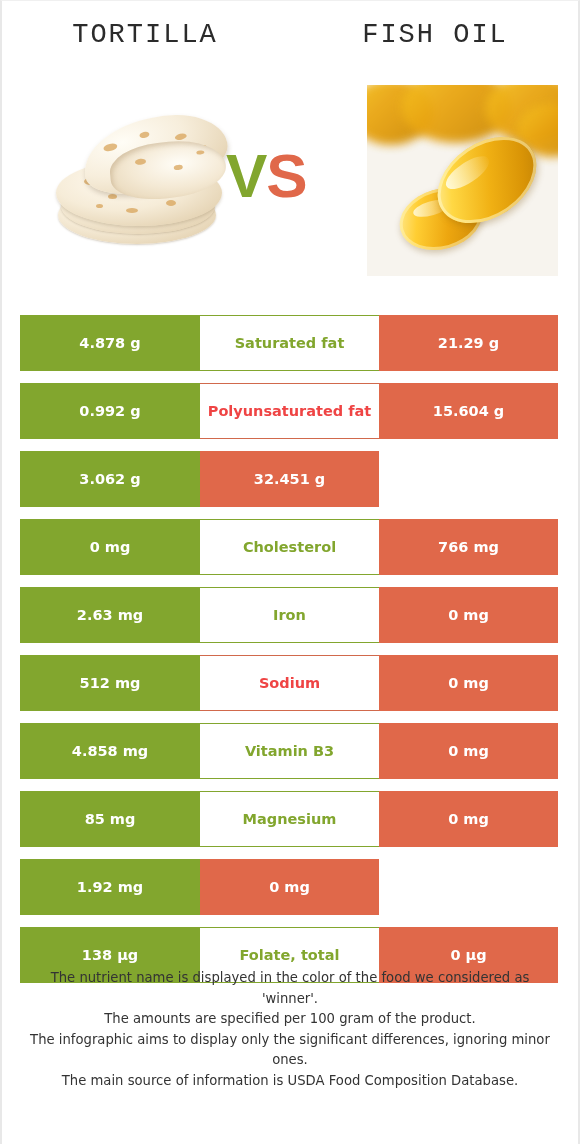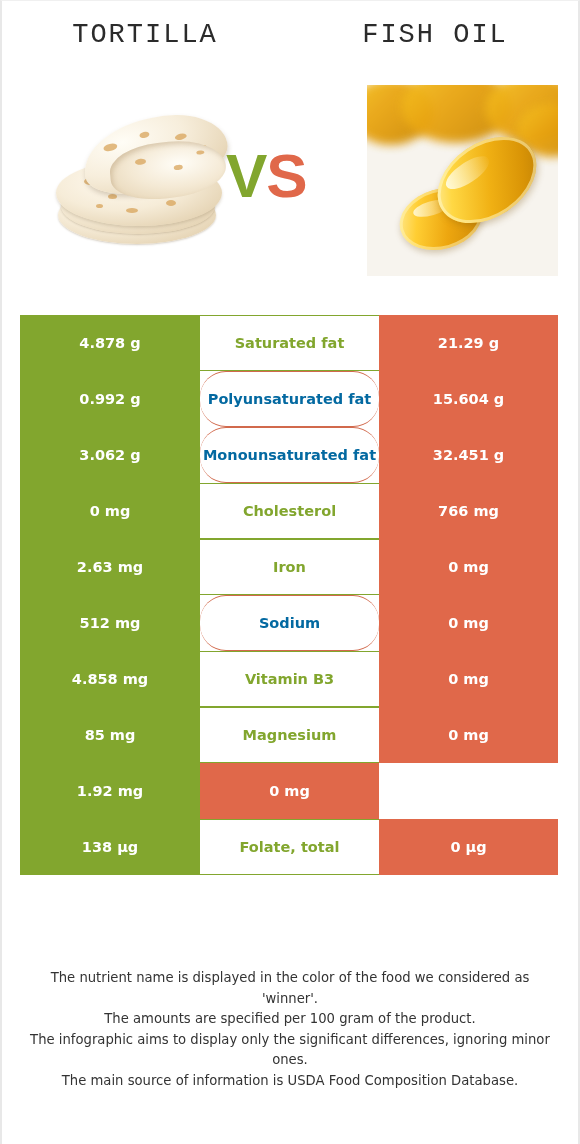--- a/index.html
+++ b/index.html
@@ -176,21 +176,21 @@
   .table {
     position: absolute;
     left: 20px;
     top: 315px;
     width: 538px;
   }
   .row {
     display: flex;
     width: 538px;
     height: 56px;
-    margin-bottom: 0;
+    margin-bottom: 12px;
   }
   .row:last-child { margin-bottom: 12px; }
   .cell {
     display: flex;
     align-items: center;
     justify-content: center;
     font-family: "DejaVu Sans", sans-serif;
     font-size: 14.5px;
     font-weight: 700;
     box-sizing: border-box;
@@ -205,21 +205,21 @@
     background: #ffffff;
     border-top: 1px solid transparent;
     border-bottom: 1px solid transparent;
   }
   .cell-right {
     width: 179px;
     background: #e0684a;
     color: #ffffff;
   }
   .cell-mid.win-left  { border-top-color: #82a62e; border-bottom-color: #82a62e; color: #82a62e; }
-  .cell-mid.win-right { border-top-color: #d1694c; border-bottom-color: #d1694c; color: #0369a1; border-radius: 26px; }
+  .cell-mid.win-right { border-top-color: #d1694c; border-bottom-color: #d1694c; color: #ef4444; }
 
   
   .footer {
     position: absolute;
     left: 24px;
     top: 968px;
     width: 532px;
     font-family: "DejaVu Sans", sans-serif;
     font-size: 13.2px;
     line-height: 20.5px;
@@ -285,21 +285,20 @@
       <div class="cell cell-mid win-left">Saturated fat</div>
       <div class="cell cell-right">21.29 g</div>
     </div>
     <div class="row">
       <div class="cell cell-left">0.992 g</div>
       <div class="cell cell-mid win-right">Polyunsaturated fat</div>
       <div class="cell cell-right">15.604 g</div>
     </div>
     <div class="row">
       <div class="cell cell-left">3.062 g</div>
-      <div class="cell cell-mid win-right">Monounsaturated fat</div>
       <div class="cell cell-right">32.451 g</div>
     </div>
     <div class="row">
       <div class="cell cell-left">0 mg</div>
       <div class="cell cell-mid win-left">Cholesterol</div>
       <div class="cell cell-right">766 mg</div>
     </div>
     <div class="row">
       <div class="cell cell-left">2.63 mg</div>
       <div class="cell cell-mid win-left">Iron</div>

